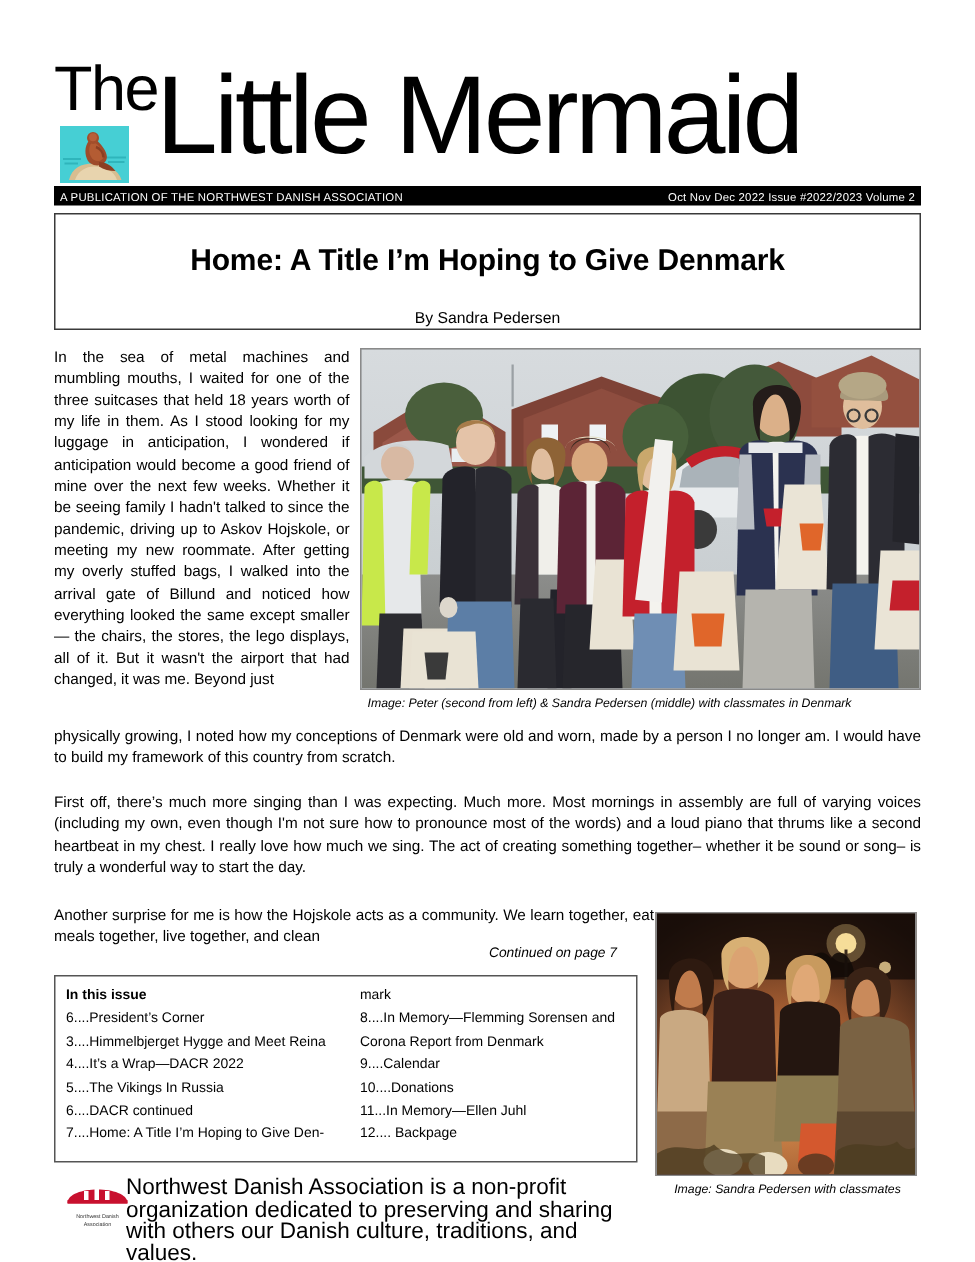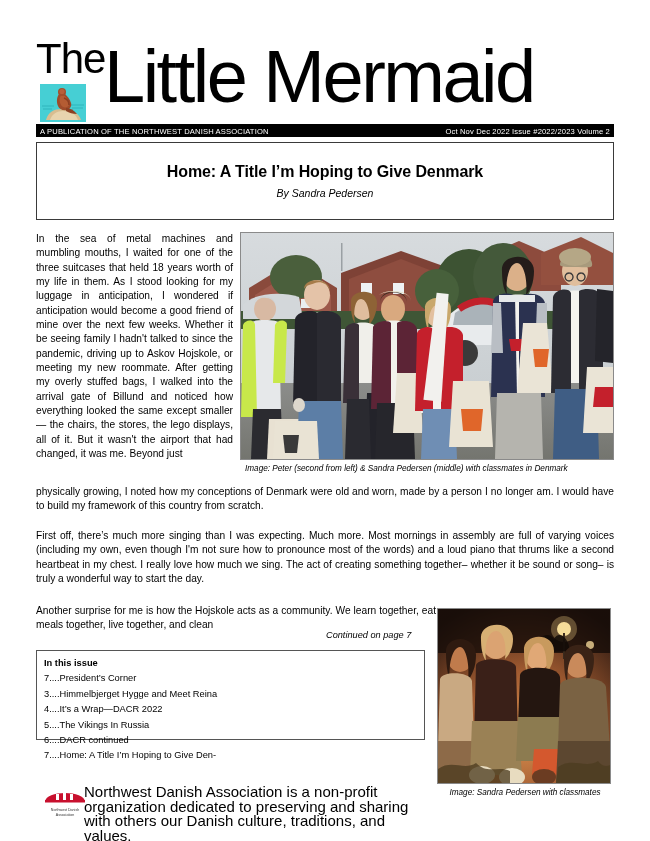--- a/index.html
+++ b/index.html
@@ -95,28 +95,27 @@
     left: 36px;
     top: 142px;
     width: 578px;
     height: 78px;
     border: 1px solid #3a3a3a;
     box-sizing: border-box;
     text-align: center;
   }
   .article-title {
     margin-top: 20px;
-    font-size: 16px;
+    font-size: 20px;
     font-weight: bold;
     letter-spacing: -0.1px;
   }
   .article-byline {
-    margin-top: 6px;
+    margin-top: 20px;
     font-size: 10.5px;
-    font-style: italic;
   }
 
   
   .body-area {
     position: absolute;
     left: 36px;
     top: 232px;
     width: 578px;
   }
   .col-left {
@@ -174,21 +173,21 @@
     white-space: nowrap;
     text-align: center;
   }
 
   
   .toc-box {
     position: absolute;
     left: 36px;
     top: 650px;
     width: 389px;
-    height: 90px;
+    height: 125px;
     border: 1px solid #555;
     box-sizing: border-box;
     padding: 5px 0 0 5px;
   }
   .toc-cols {
     position: relative;
     width: 100%;
     height: 100%;
   }
   .toc-col {
@@ -475,26 +474,35 @@
       <path d="M0 160 C14 150 26 162 38 154 C50 166 60 156 72 162 L72 174 L0 174 Z" fill="#4a3a1e" opacity="0.75"></path>
       <path d="M120 158 C134 148 148 160 160 152 C166 160 172 156 172 156 L172 174 L118 174 Z" fill="#4a3a1e" opacity="0.7"></path>
     </svg>
   </div>
   <div class="caption-night">Image: Sandra Pedersen with classmates</div>
 
   <div class="toc-box">
     <div class="toc-cols">
       <div class="toc-col toc-col-left">
         <div class="toc-heading">In this issue</div>
-        <div class="toc-entry">7....President’s Corner</div>
+        <div class="toc-entry">6....President’s Corner</div>
         <div class="toc-entry">3....Himmelbjerget Hygge and Meet Reina</div>
         <div class="toc-entry">4....It’s a Wrap—DACR 2022</div>
         <div class="toc-entry">5....The Vikings In Russia</div>
         <div class="toc-entry">6....DACR continued</div>
         <div class="toc-entry">7....Home: A Title I’m Hoping to Give Den-</div>
+      </div>
+      <div class="toc-col toc-col-right">
+        <div>mark</div>
+        <div class="toc-entry">8....In Memory—Flemming Sorensen and</div>
+        <div class="toc-entry">Corona Report from Denmark</div>
+        <div class="toc-entry">9....Calendar</div>
+        <div class="toc-entry">10....Donations</div>
+        <div class="toc-entry">11...In Memory—Ellen Juhl</div>
+        <div class="toc-entry">12.... Backpage</div>
       </div>
     </div>
   </div>
 
   <div class="footer">
     <div class="nda-logo">
       <svg width="46" height="20" viewBox="0 0 46 20">
         <path d="M3 19 C3 7 43 7 43 19 Z" fill="#c8102e"></path>
         <rect x="14" y="11" width="3" height="8" fill="#ffffff"></rect>
         <rect x="21" y="9" width="3" height="10" fill="#ffffff"></rect>

